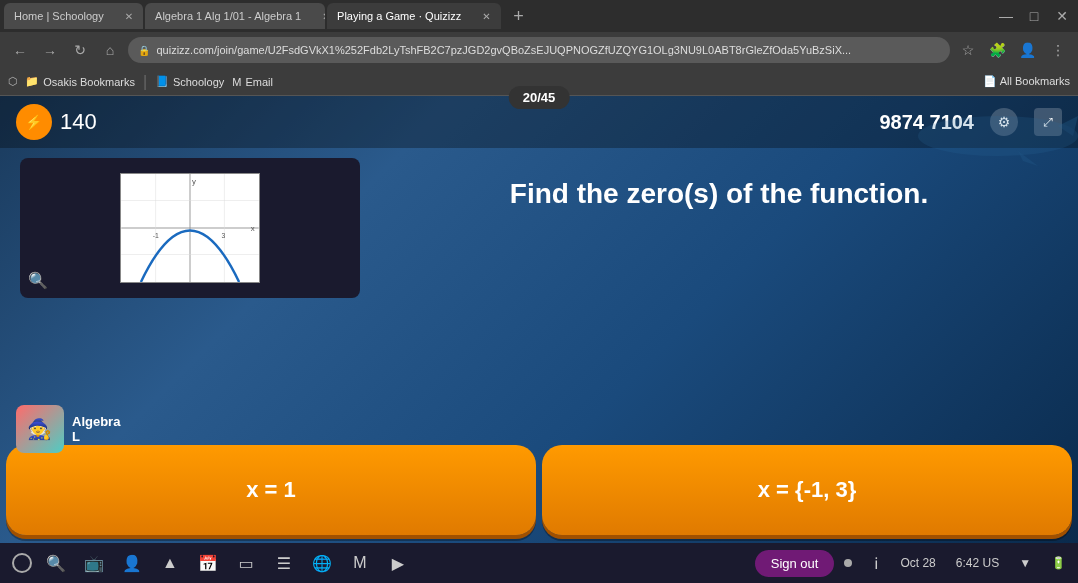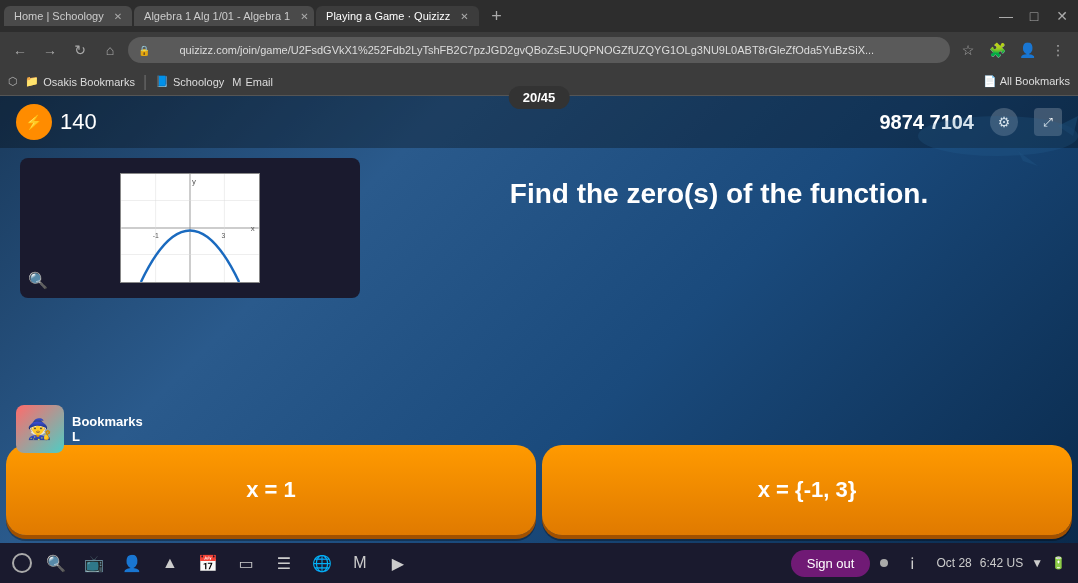--- a/index.html
+++ b/index.html
@@ -22,27 +22,27 @@
       align-items: center;
       background: #2d2d2d;
       height: 32px;
       padding: 0 4px;
       gap: 2px;
     }
 
     .tab {
       display: flex;
       align-items: center;
-      height: 20px;
+      height: 26px;
       padding: 0 10px;
       background: #4a4a4a;
       border-radius: 6px 6px 0 0;
       font-size: 11px;
       color: #ccc;
-      gap: 6px;
+      gap: 17px;
       cursor: pointer;
       max-width: 180px;
       white-space: nowrap;
       overflow: hidden;
       text-overflow: ellipsis;
     }
 
     .tab.active {
       background: #3c3c3c;
       color: #fff;
@@ -357,21 +357,21 @@
       padding: 6px 16px;
       border-radius: 16px;
       font-size: 13px;
       font-weight: normal;
       cursor: pointer;
     }
 
     .taskbar-right {
       display: flex;
       align-items: center;
-      gap: 8px;
+      gap: 20px;
       font-size: 12px;
       color: #ccc;
     }
 
     .taskbar-dot {
       width: 8px;
       height: 8px;
       background: #aaa;
       border-radius: 50%;
     }
@@ -425,21 +425,21 @@
       <span>→</span>
     </div>
     <div class="nav-btn">
       <span>↻</span>
     </div>
     <div class="nav-btn">
       <span>⌂</span>
     </div>
     <div class="address-bar">
       <span style="font-size:10px;">🔒</span>
-      <span style="flex:1; overflow:hidden; text-overflow:ellipsis; white-space:nowrap;margin-left:23px;">quizizz.com/join/game/U2FsdGVkX1%252Fdb2LyTshFB2C7pzJGD2gvQBoZsEJUQPNOGZfUZQYG1OLg3NU9L0ABT8rGleZfOda5YuBzSiX...</span>
+      <span style="flex:1; overflow:hidden; text-overflow:ellipsis; white-space:nowrap;">quizizz.com/join/game/U2FsdGVkX1%252Fdb2LyTshFB2C7pzJGD2gvQBoZsEJUQPNOGZfUZQYG1OLg3NU9L0ABT8rGleZfOda5YuBzSiX...</span>
     </div>
     <div class="nav-btn">
       <span>☆</span>
     </div>
     <div class="nav-btn">🧩</div>
     <div class="nav-btn">👤</div>
     <div class="nav-btn">
       <span>⋮</span>
     </div>
   </div>
@@ -533,21 +533,21 @@
       <span>x = 1</span>
     </button>
     <button class="answer-btn">
       <span>x = {-1, 3}</span>
     </button>
   </div>
 
   <div class="player-area">
     <div class="player-avatar">🧙</div>
     <div class="player-info">
-      <div>Bookmarks</div>
+      <div>Algebra</div>
       <div>L</div>
     </div>
   </div>
 
 </div>
 
 <div class="taskbar">
   <div class="taskbar-circle"></div>
 
   <div class="taskbar-icon">

